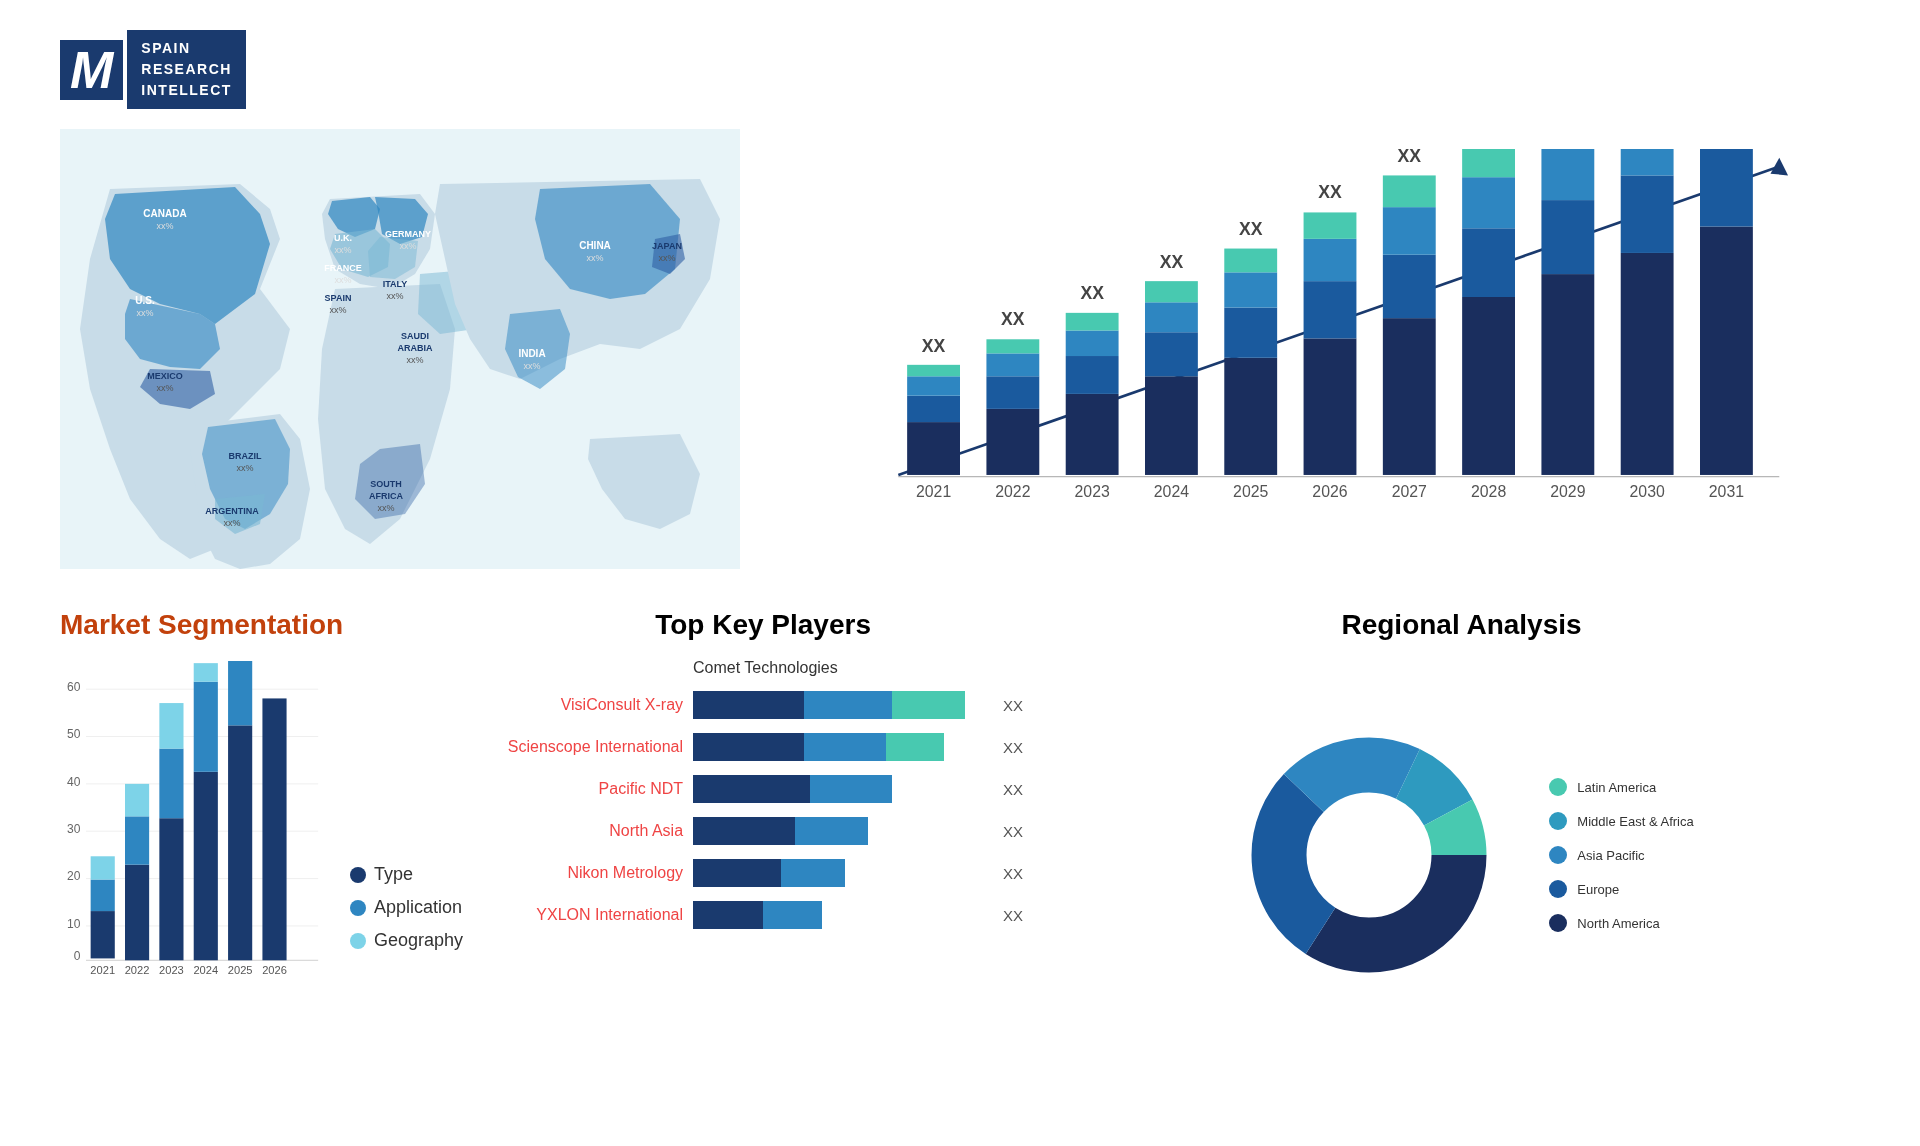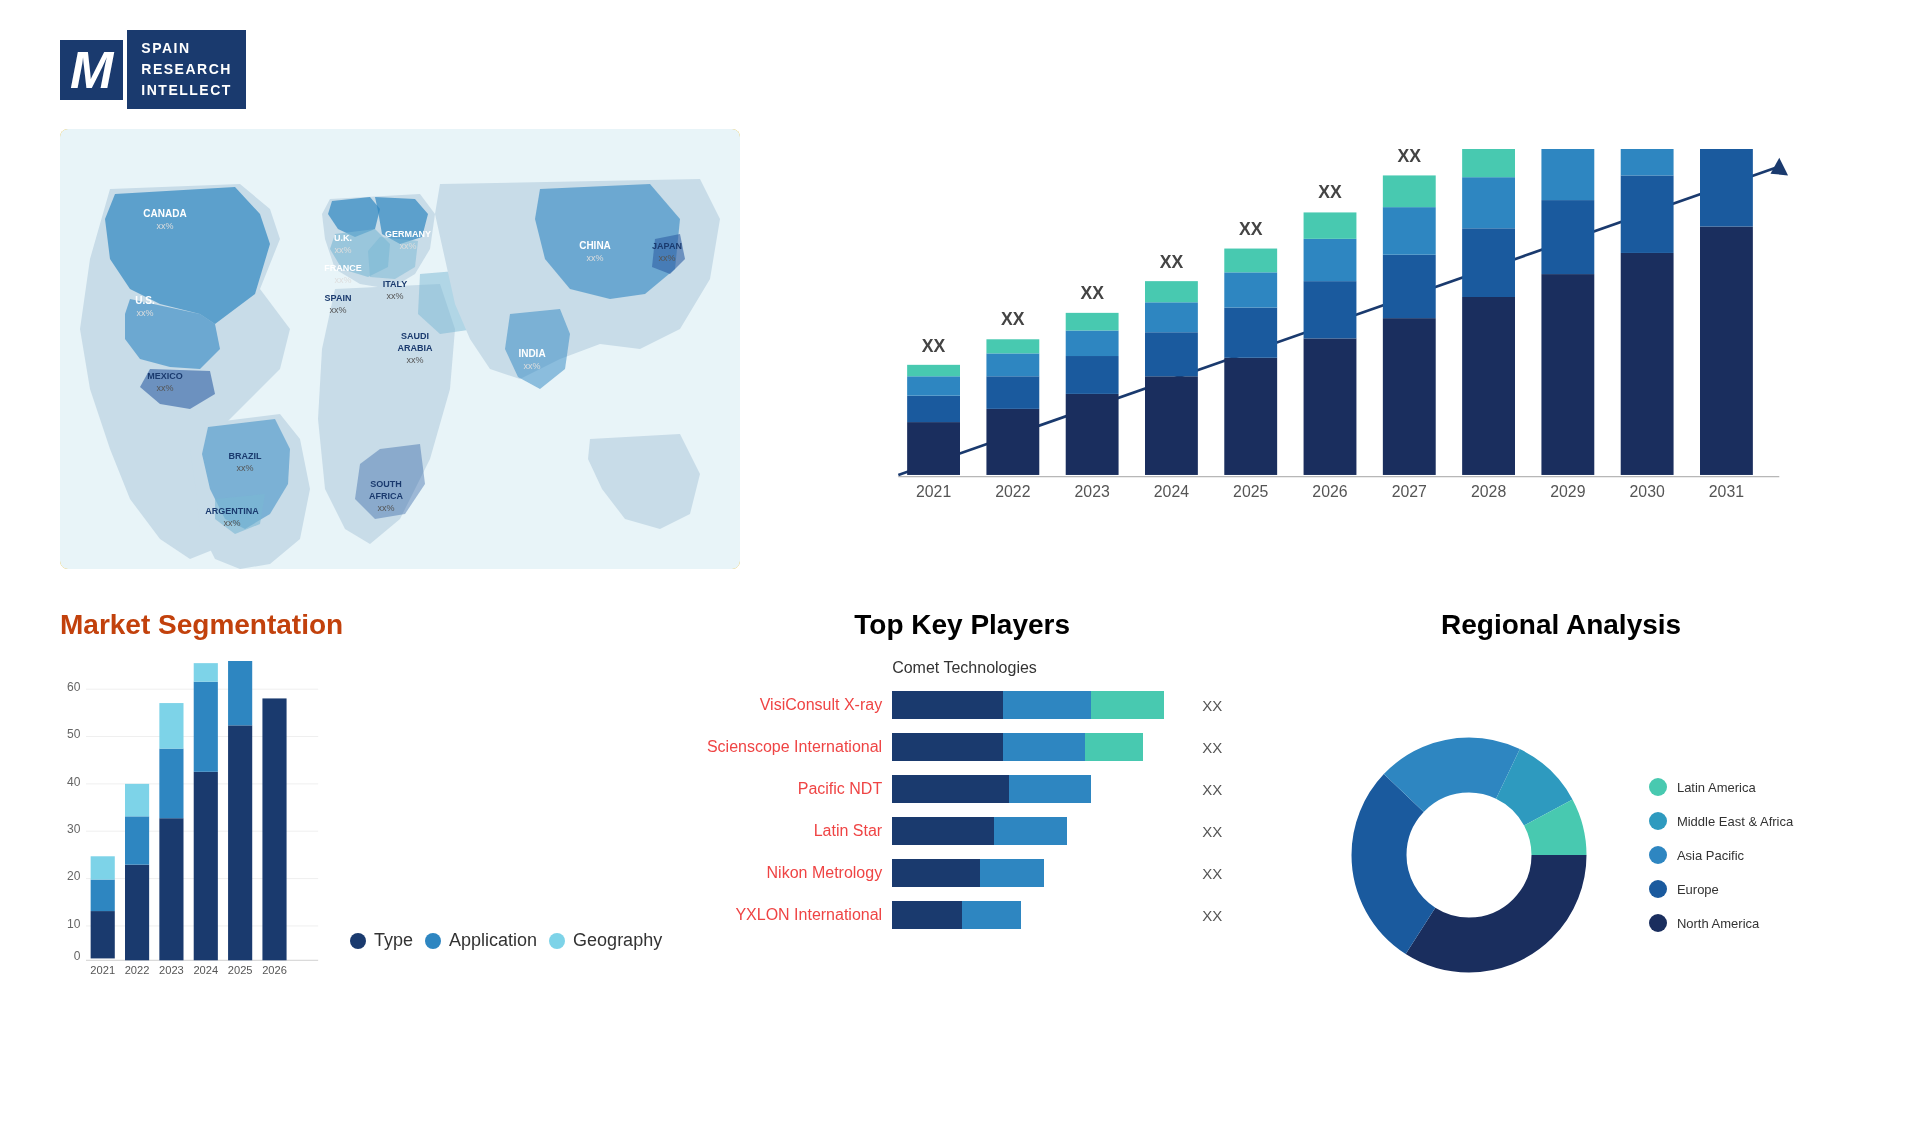--- a/index.html
+++ b/index.html
@@ -42,21 +42,21 @@
       gap: 40px;
       margin-bottom: 30px;
       height: 440px;
     }
 
     
     .map-container {
       flex: 0 0 680px;
       position: relative;
       background: #eab308;
-      border-radius: 8px;
+      border-radius: 0;
       overflow: hidden;
     }
     .map-svg {
       width: 100%;
       height: 100%;
     }
 
     
     .bar-chart-container {
       flex: 1;
@@ -86,21 +86,21 @@
       color: #c2410c;
       margin-bottom: 20px;
     }
     .seg-chart-area {
       display: flex;
       gap: 30px;
       align-items: flex-end;
     }
     .seg-legend {
       display: flex;
-      flex-direction: row;
+      flex-direction: column;
       gap: 12px;
       padding-bottom: 30px;
     }
     .legend-item {
       display: flex;
       align-items: center;
       gap: 8px;
       font-size: 18px;
       color: #333;
     }
@@ -496,21 +496,21 @@
         <div class="player-bar-wrap">
           <div class="player-bar">
             <div class="bar-seg1" style="width:40%;"></div>
             <div class="bar-seg2" style="width:28%;"></div>
           </div>
         </div>
         <div class="player-xx">XX</div>
       </div>
 
       <div class="player-row">
-        <div class="player-name">Latin Star</div>
+        <div class="player-name">North Asia</div>
         <div class="player-bar-wrap">
           <div class="player-bar">
             <div class="bar-seg1" style="width:35%;"></div>
             <div class="bar-seg2" style="width:25%;"></div>
           </div>
         </div>
         <div class="player-xx">XX</div>
       </div>
 
       <div class="player-row">

